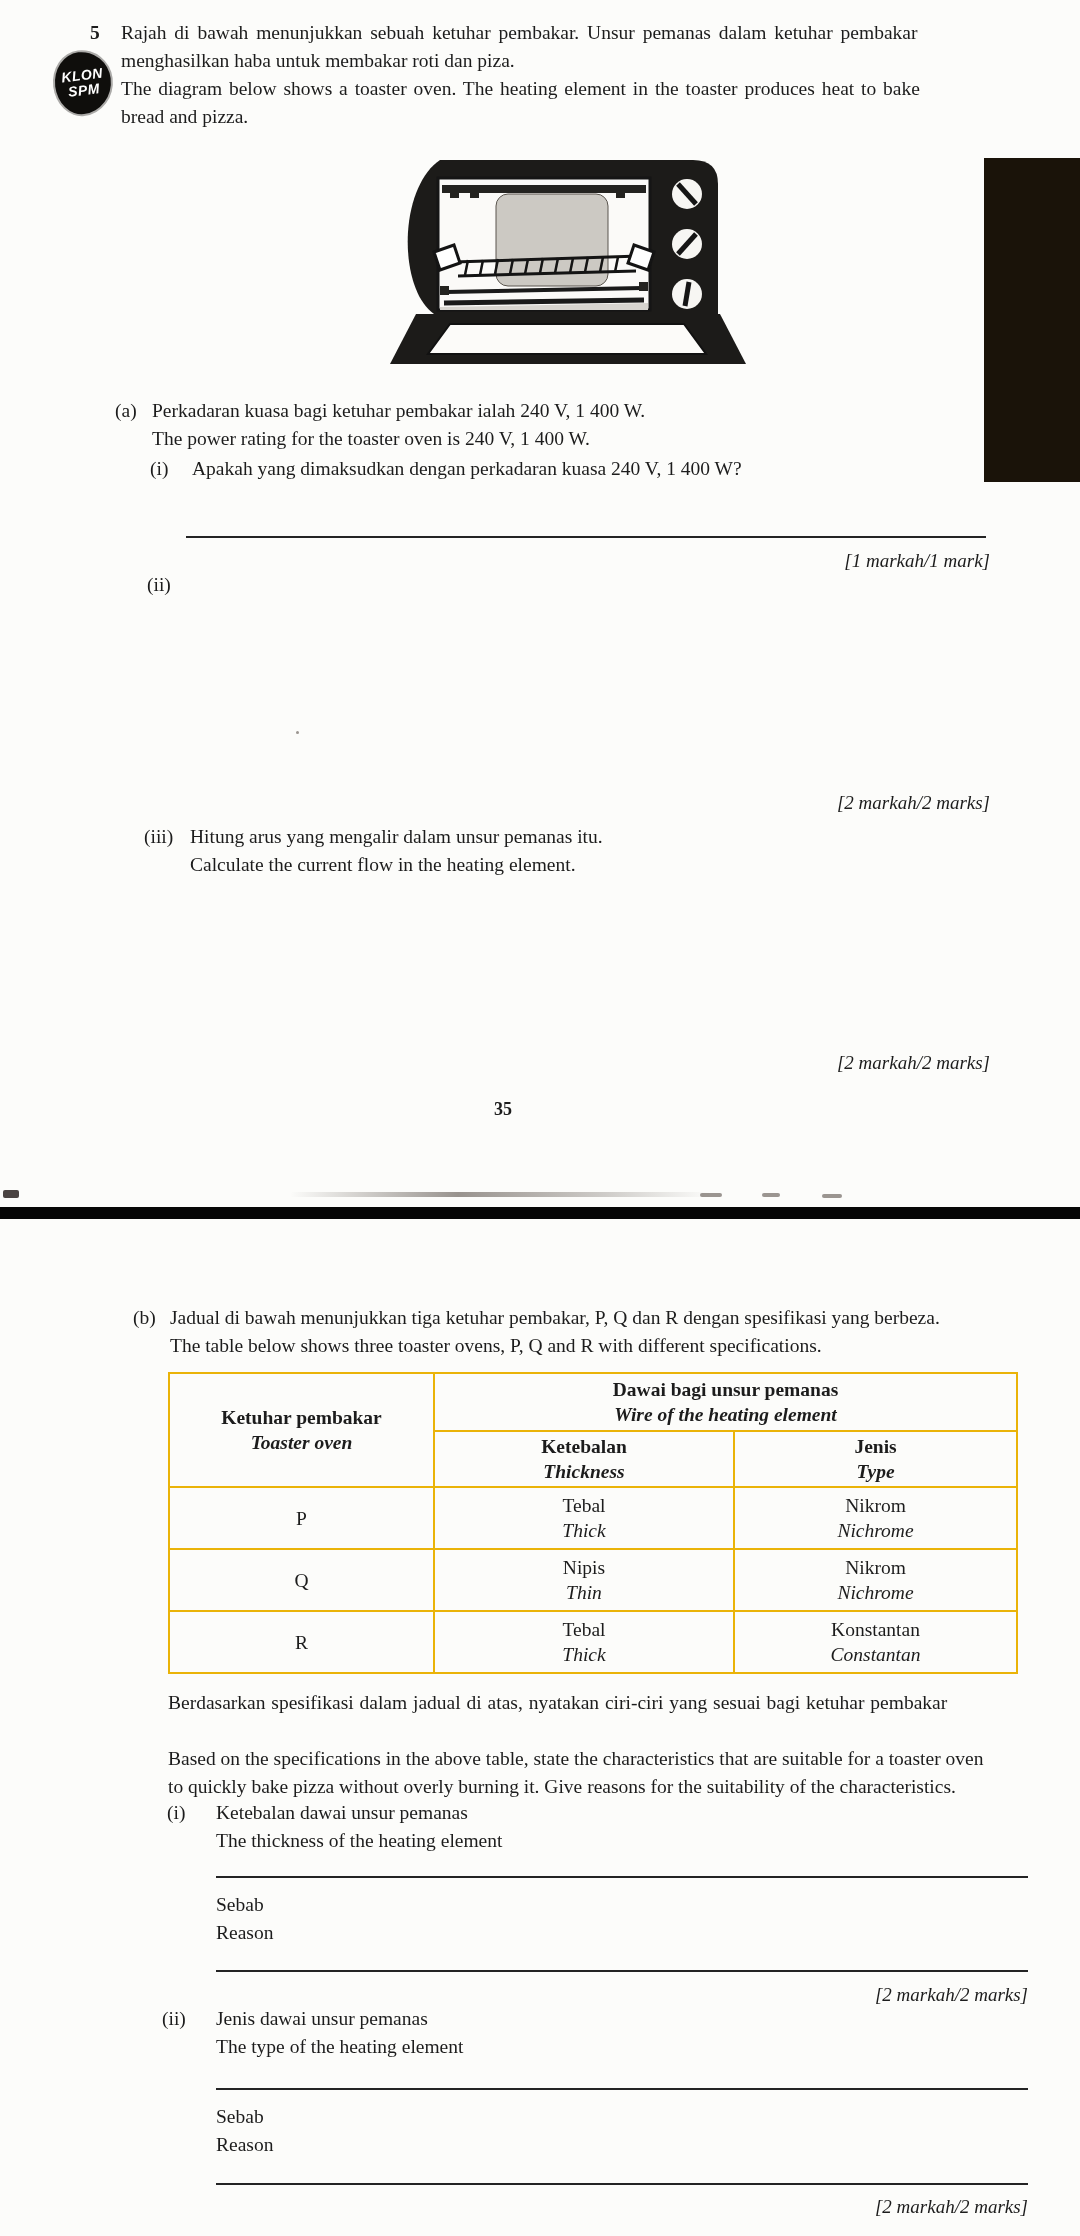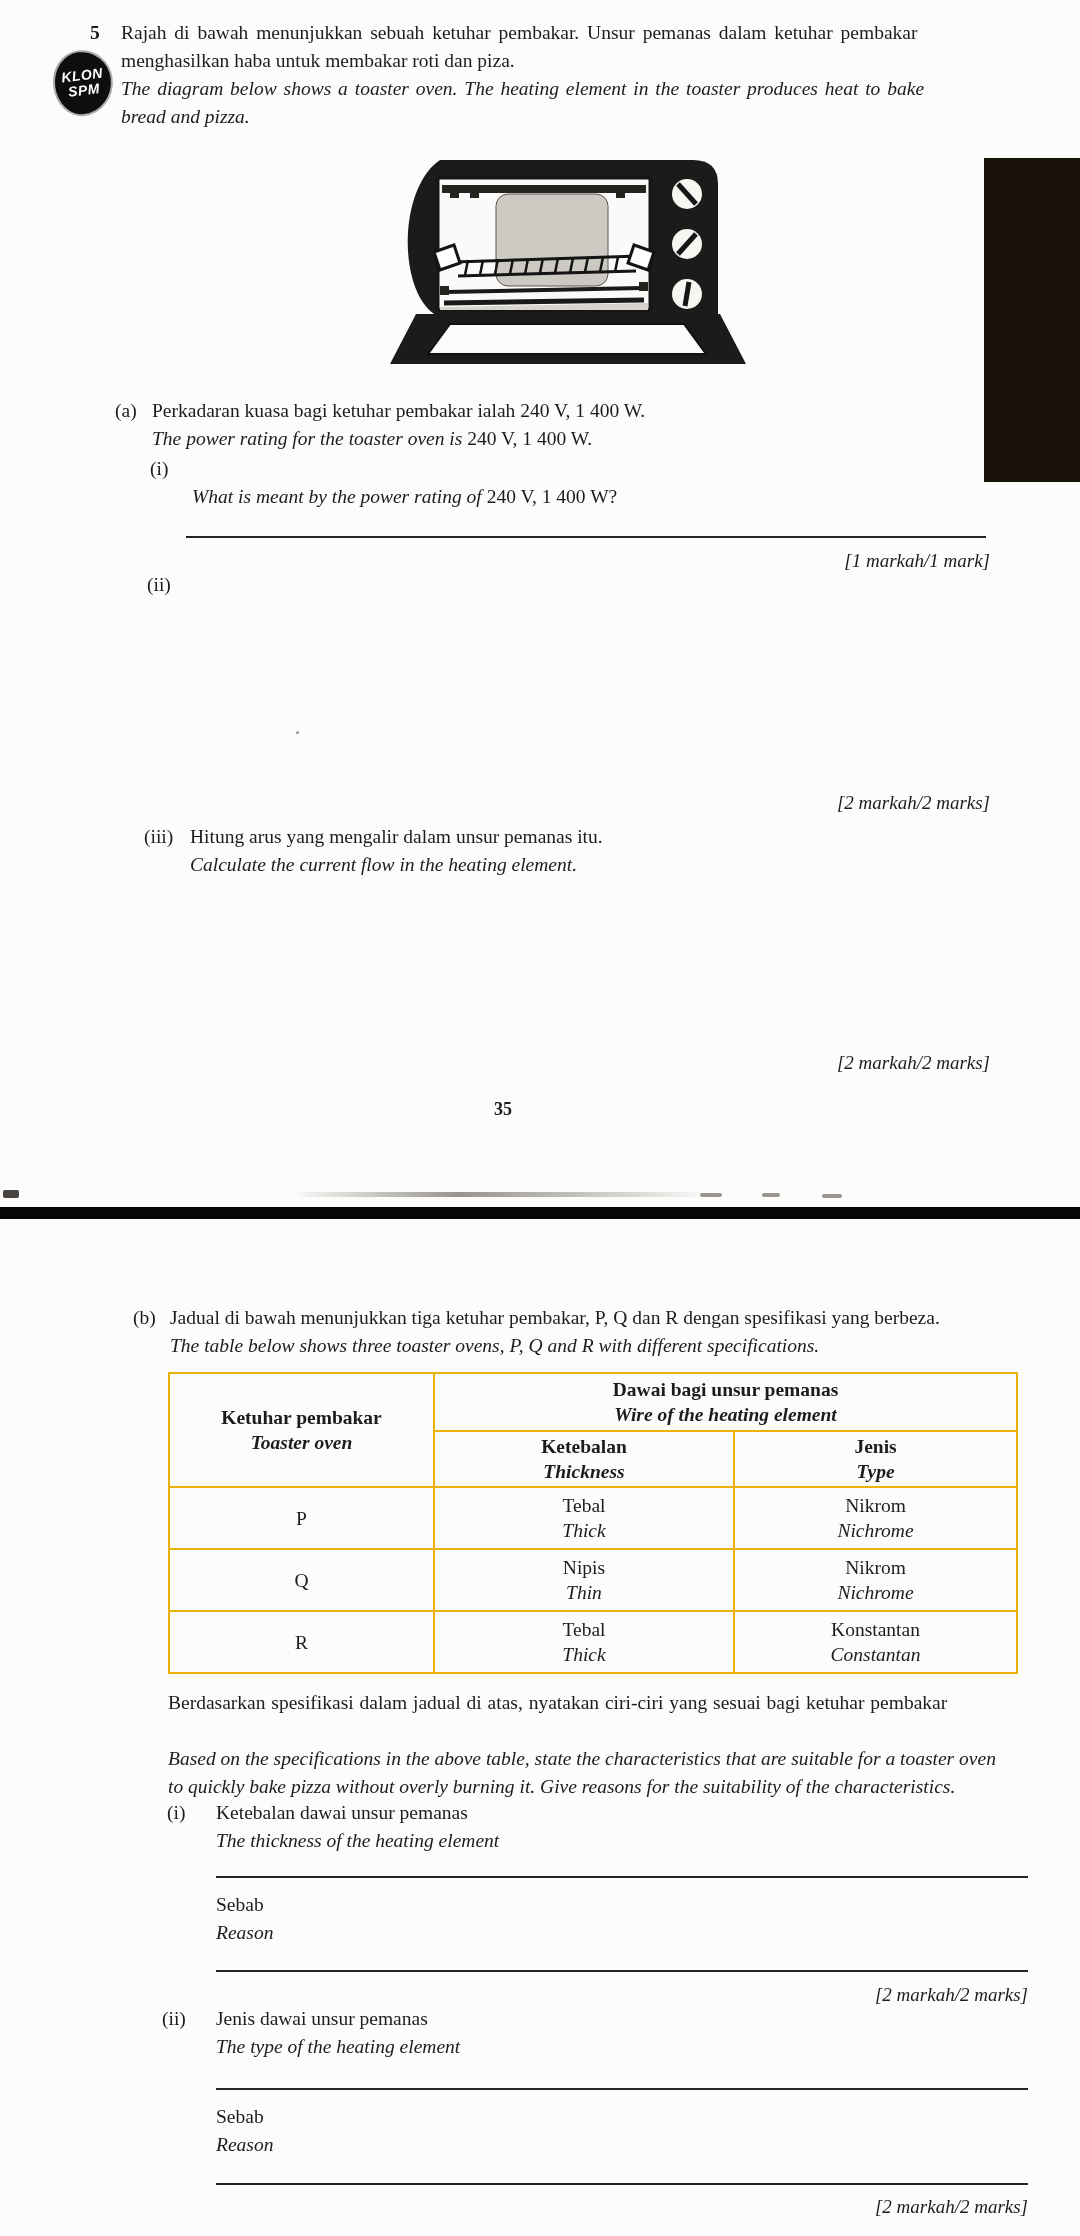--- a/index.html
+++ b/index.html
@@ -3,21 +3,21 @@
 <meta charset="utf-8">
 <style>
   html,body{margin:0;padding:0;background:#e9e9e7;}
   #page{
     position:relative;width:1080px;height:2236px;margin:0 auto;
     background:#fcfcfa;overflow:hidden;color:#1c1c1c;
     font-family:"Liberation Serif","DejaVu Serif",serif;
     font-size:19.5px;line-height:26px;
   }
   .abs{position:absolute;white-space:nowrap;}
-  .it{font-style:italic;}
+  .it{}
   .b{font-weight:bold;}
   .marks{font-style:italic;text-align:right;font-size:19px;}
   .ansline{position:absolute;border-top:2px solid #242424;height:0;}
   .speck{position:absolute;background:#4a4038;opacity:.55;border-radius:2px;}
   
   .badge{
     position:absolute;left:55px;top:52px;width:56px;height:62px;background:#0f0e0c;
     border-radius:48% 52% 55% 45% / 50% 48% 52% 50%;
     transform:rotate(-7deg);display:flex;flex-direction:column;align-items:center;justify-content:center;
     box-shadow:0 0 0 2px rgba(20,18,15,.35);
@@ -119,21 +119,21 @@
     </g>
   </svg>
 
   <div class="scan-block"></div>
 
   <div class="abs" style="left:115px;top:398px;">(a)</div>
   <div class="abs" style="left:152px;top:398px;">Perkadaran kuasa bagi ketuhar pembakar ialah 240 V, 1 400 W.</div>
   <div class="abs" style="left:152px;top:426px;"><span class="it">The power rating for the toaster oven is</span>&nbsp;<span>240 V, 1 400 W.</span></div>
 
   <div class="abs" style="left:150px;top:456px;">(i)</div>
-  <div class="abs" style="left:192px;top:484px;"><span class="it">What is meant by the power rating of</span>&nbsp;<span>240 V, 1 400 W?</span></div>
+  <div class="abs" style="left:192px;top:456px;">Apakah yang dimaksudkan dengan perkadaran kuasa 240 V, 1 400 W?</div>
   <div class="ansline" style="left:186px;top:536px;width:800px;"></div>
   <div class="abs marks" style="left:640px;top:548px;width:350px;">[1 markah/1 mark]</div>
 
   <div class="abs" style="left:147px;top:572px;">(ii)</div>
   <div class="speck" style="left:296px;top:731px;width:3px;height:3px;"></div>
   <div class="abs marks" style="left:640px;top:790px;width:350px;">[2 markah/2 marks]</div>
 
   <div class="abs" style="left:144px;top:824px;">(iii)</div>
   <div class="abs" style="left:190px;top:824px;">Hitung arus yang mengalir dalam unsur pemanas itu.</div>
   <div class="abs it" style="left:190px;top:852px;">Calculate the current flow in the heating element.</div>

